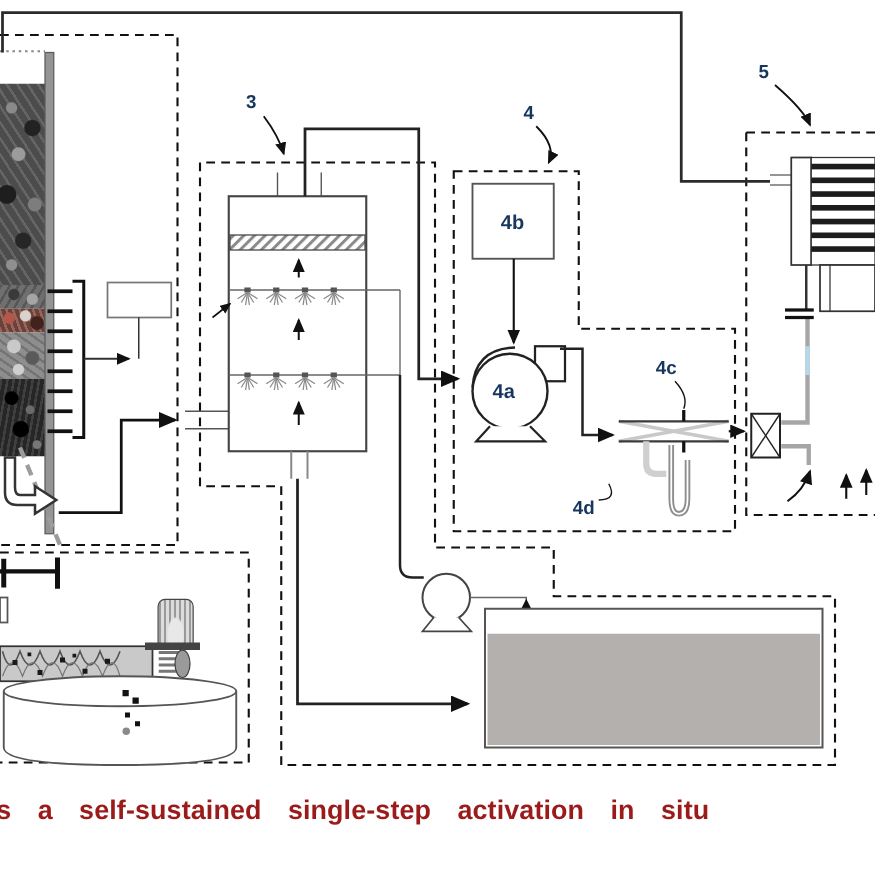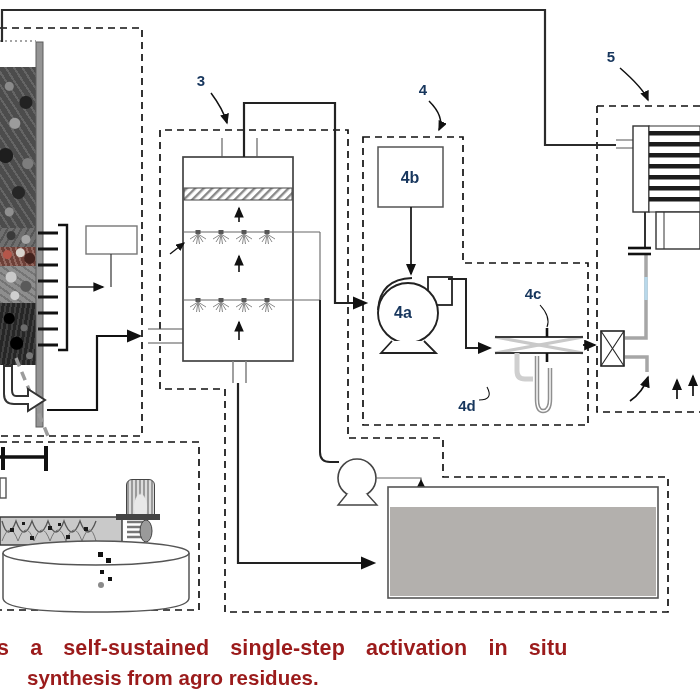--- a/index.html
+++ b/index.html
@@ -298,15 +298,14 @@
       <path d="M211,93 Q223,109 227,123" marker-end="url(#ah)"></path>
       <path d="M429,101 Q445,117 439,130" marker-end="url(#ah)"></path>
       <path d="M620,68 Q643,88 648,100" marker-end="url(#ah)"></path>
       <path d="M540,305 Q551,317 547,327" stroke-width="1.1"></path>
       <path d="M479,400 Q494,400 487,387" stroke-width="1.1"></path>
     </g>
   </svg>
 
   <div id="caption">
     <div class="l1">s a self-sustained single-step activation in situ</div>
-    <div class="l2">synthesis from agro residues.</div>
   </div>
 </div>
 
 </body></html>

